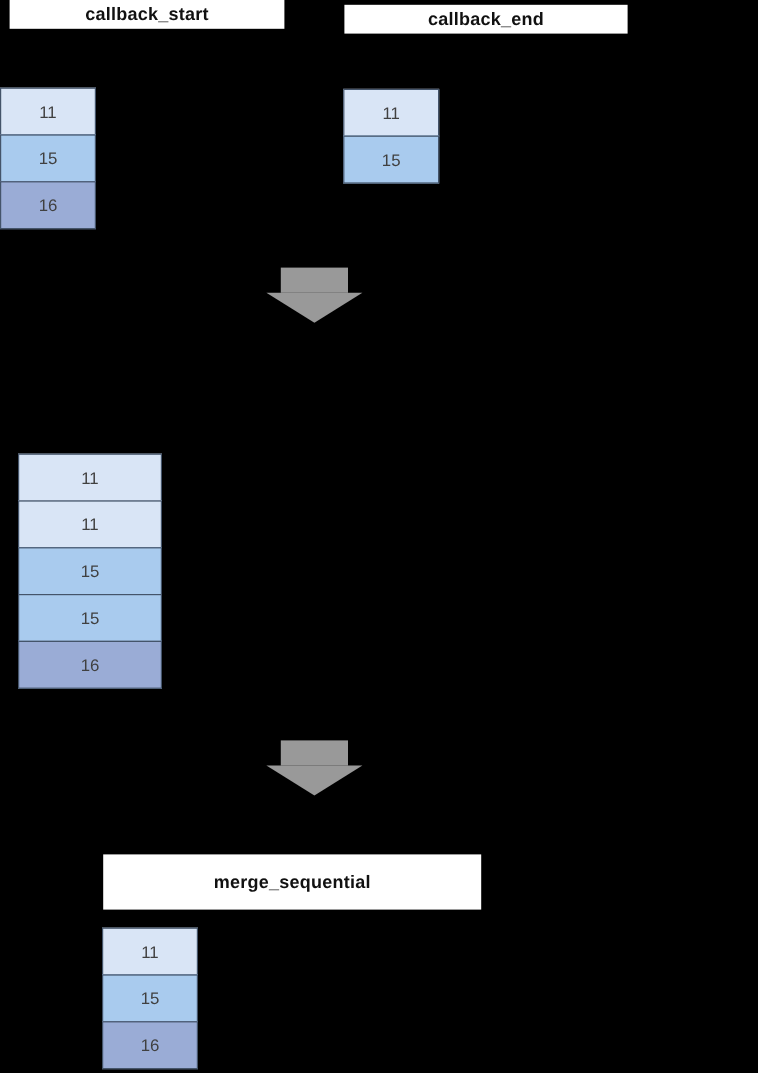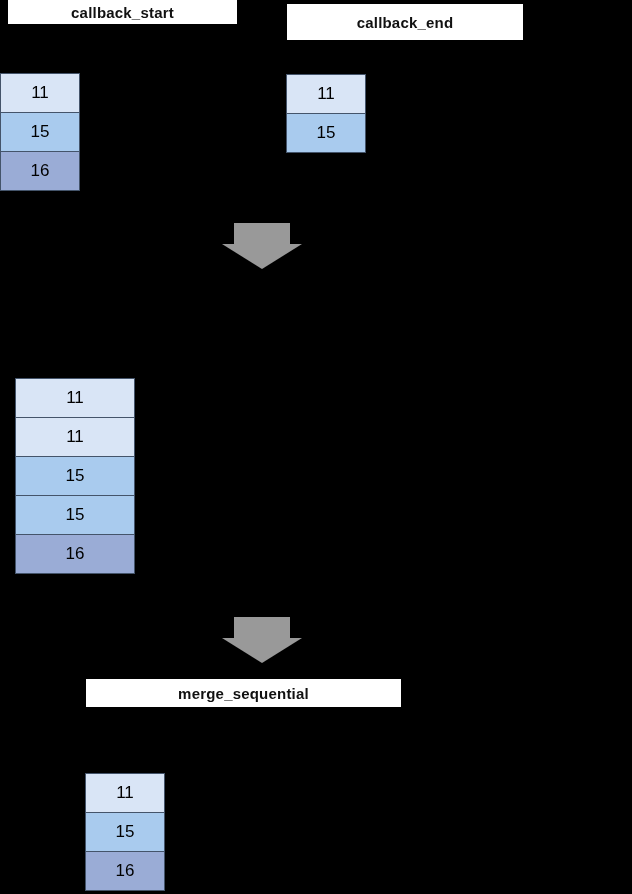--- a/index.html
+++ b/index.html
@@ -31,22 +31,22 @@
   }
   .cell {
     width: 80px;
     height: 40px;
     box-sizing: border-box;
     border: 1px solid var(--cell-border, #44546a);
     margin-top: -1px;
     display: flex;
     align-items: center;
     justify-content: center;
-    font-size: 17px;
-    color: #000000;
+    font-size: 14px;
+    color: #404040;
   }
   .cell:first-child { margin-top: 0; }
   .tbl.wide .cell { width: 120px; }
   .arrow {
     position: absolute;
     width: 80px;
   }
   .arrow .stem {
     width: 56px;
     height: 21px;
@@ -55,28 +55,28 @@
   }
   .arrow .head {
     width: 0;
     height: 0;
     border-left: 40px solid transparent;
     border-right: 40px solid transparent;
     border-top: 25px solid var(--arrow-gray, #999);
   }
   
   #hdr-callback-start { left: 8px;   top: 0;   width: 229px; height: 24px; }
-  #hdr-callback-end   { left: 287px; top: 4px;   width: 236px; height: 36px; }
+  #hdr-callback-end   { left: 287px; top: 4px;   width: 236px; height: 24px; }
   #tbl-callback-start { left: 0px;   top: 73px; }
   #tbl-callback-end   { left: 286px; top: 74px; }
   #arrow-1            { left: 222px; top: 223px; }
   #hdr-concatenated   { left: 14px;  top: 305px; width: 471px; height: 29px; }
   #tbl-concatenated   { left: 15px;  top: 378px; }
   #arrow-2            { left: 222px; top: 617px; }
-  #hdr-merge          { left: 86px;  top: 679px; width: 315px; height: 28px; }
+  #hdr-merge          { left: 86px;  top: 712px; width: 315px; height: 46px; }
   #tbl-merge          { left: 85px;  top: 773px; }
 </style>
 </head>
 <body>
 
 <div class="canvas">
 
   <div class="hdr" id="hdr-callback-start">callback_start</div>
 
   <div class="hdr" id="hdr-callback-end">callback_end</div>

